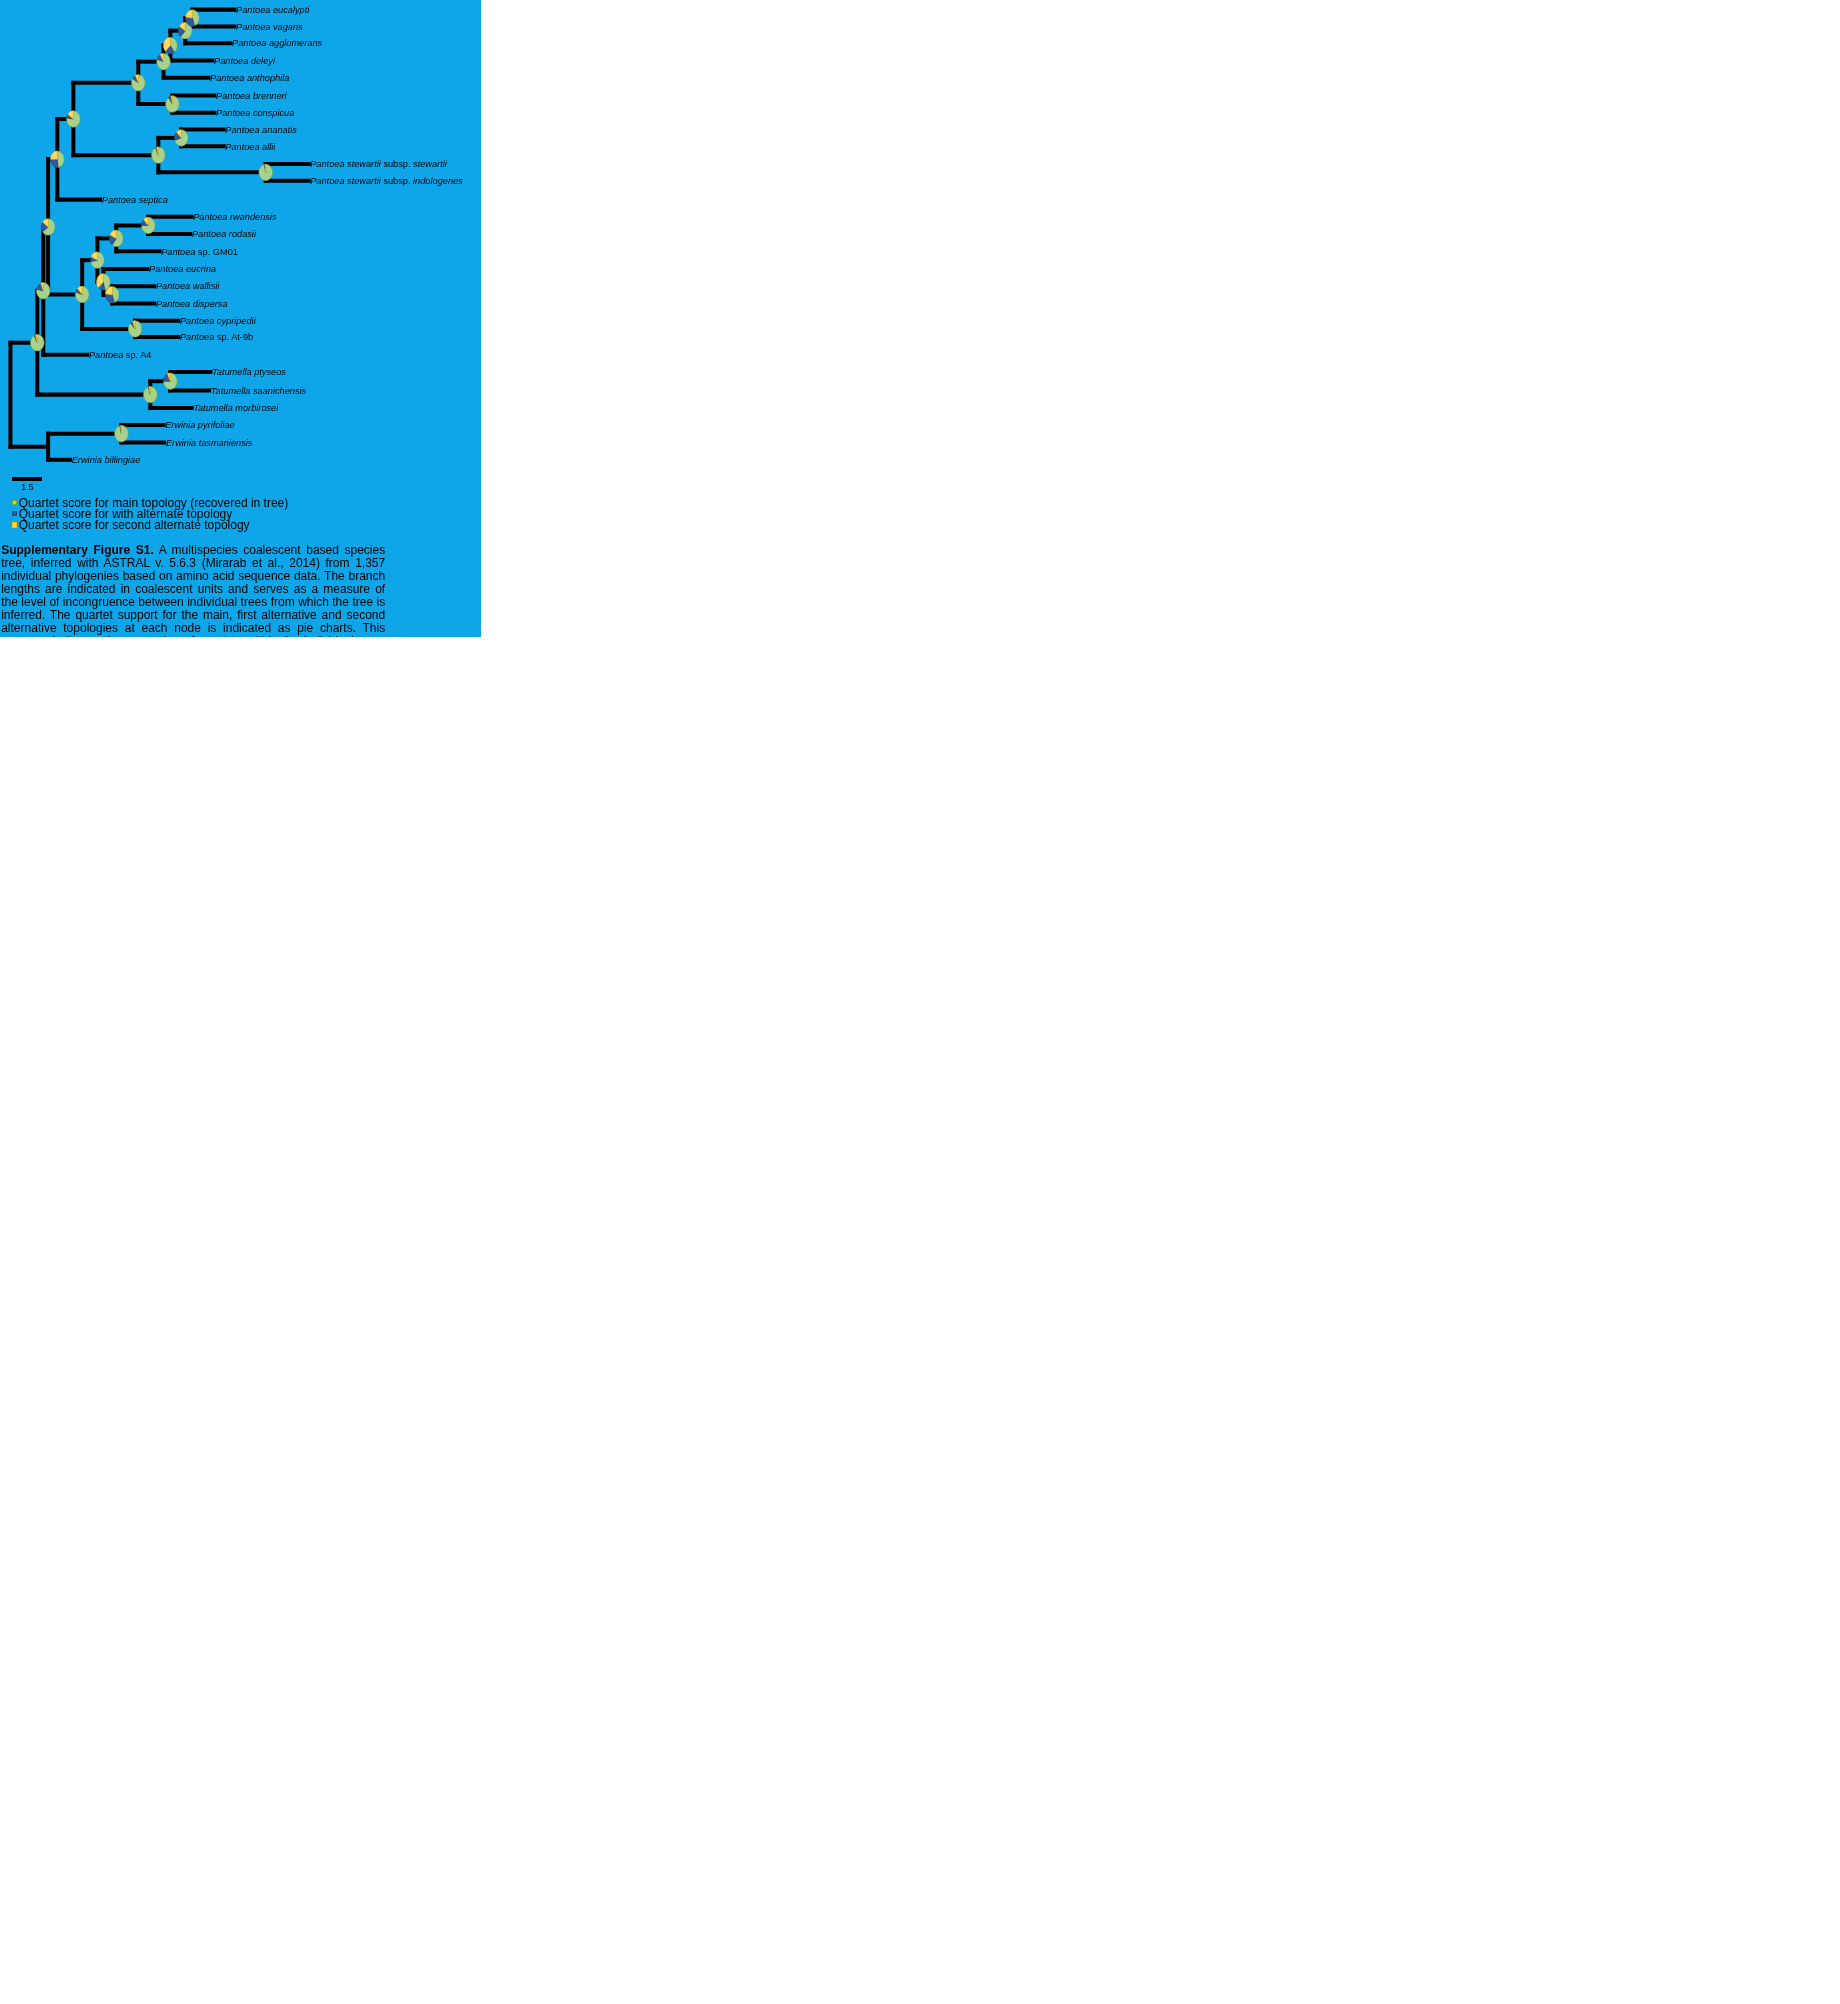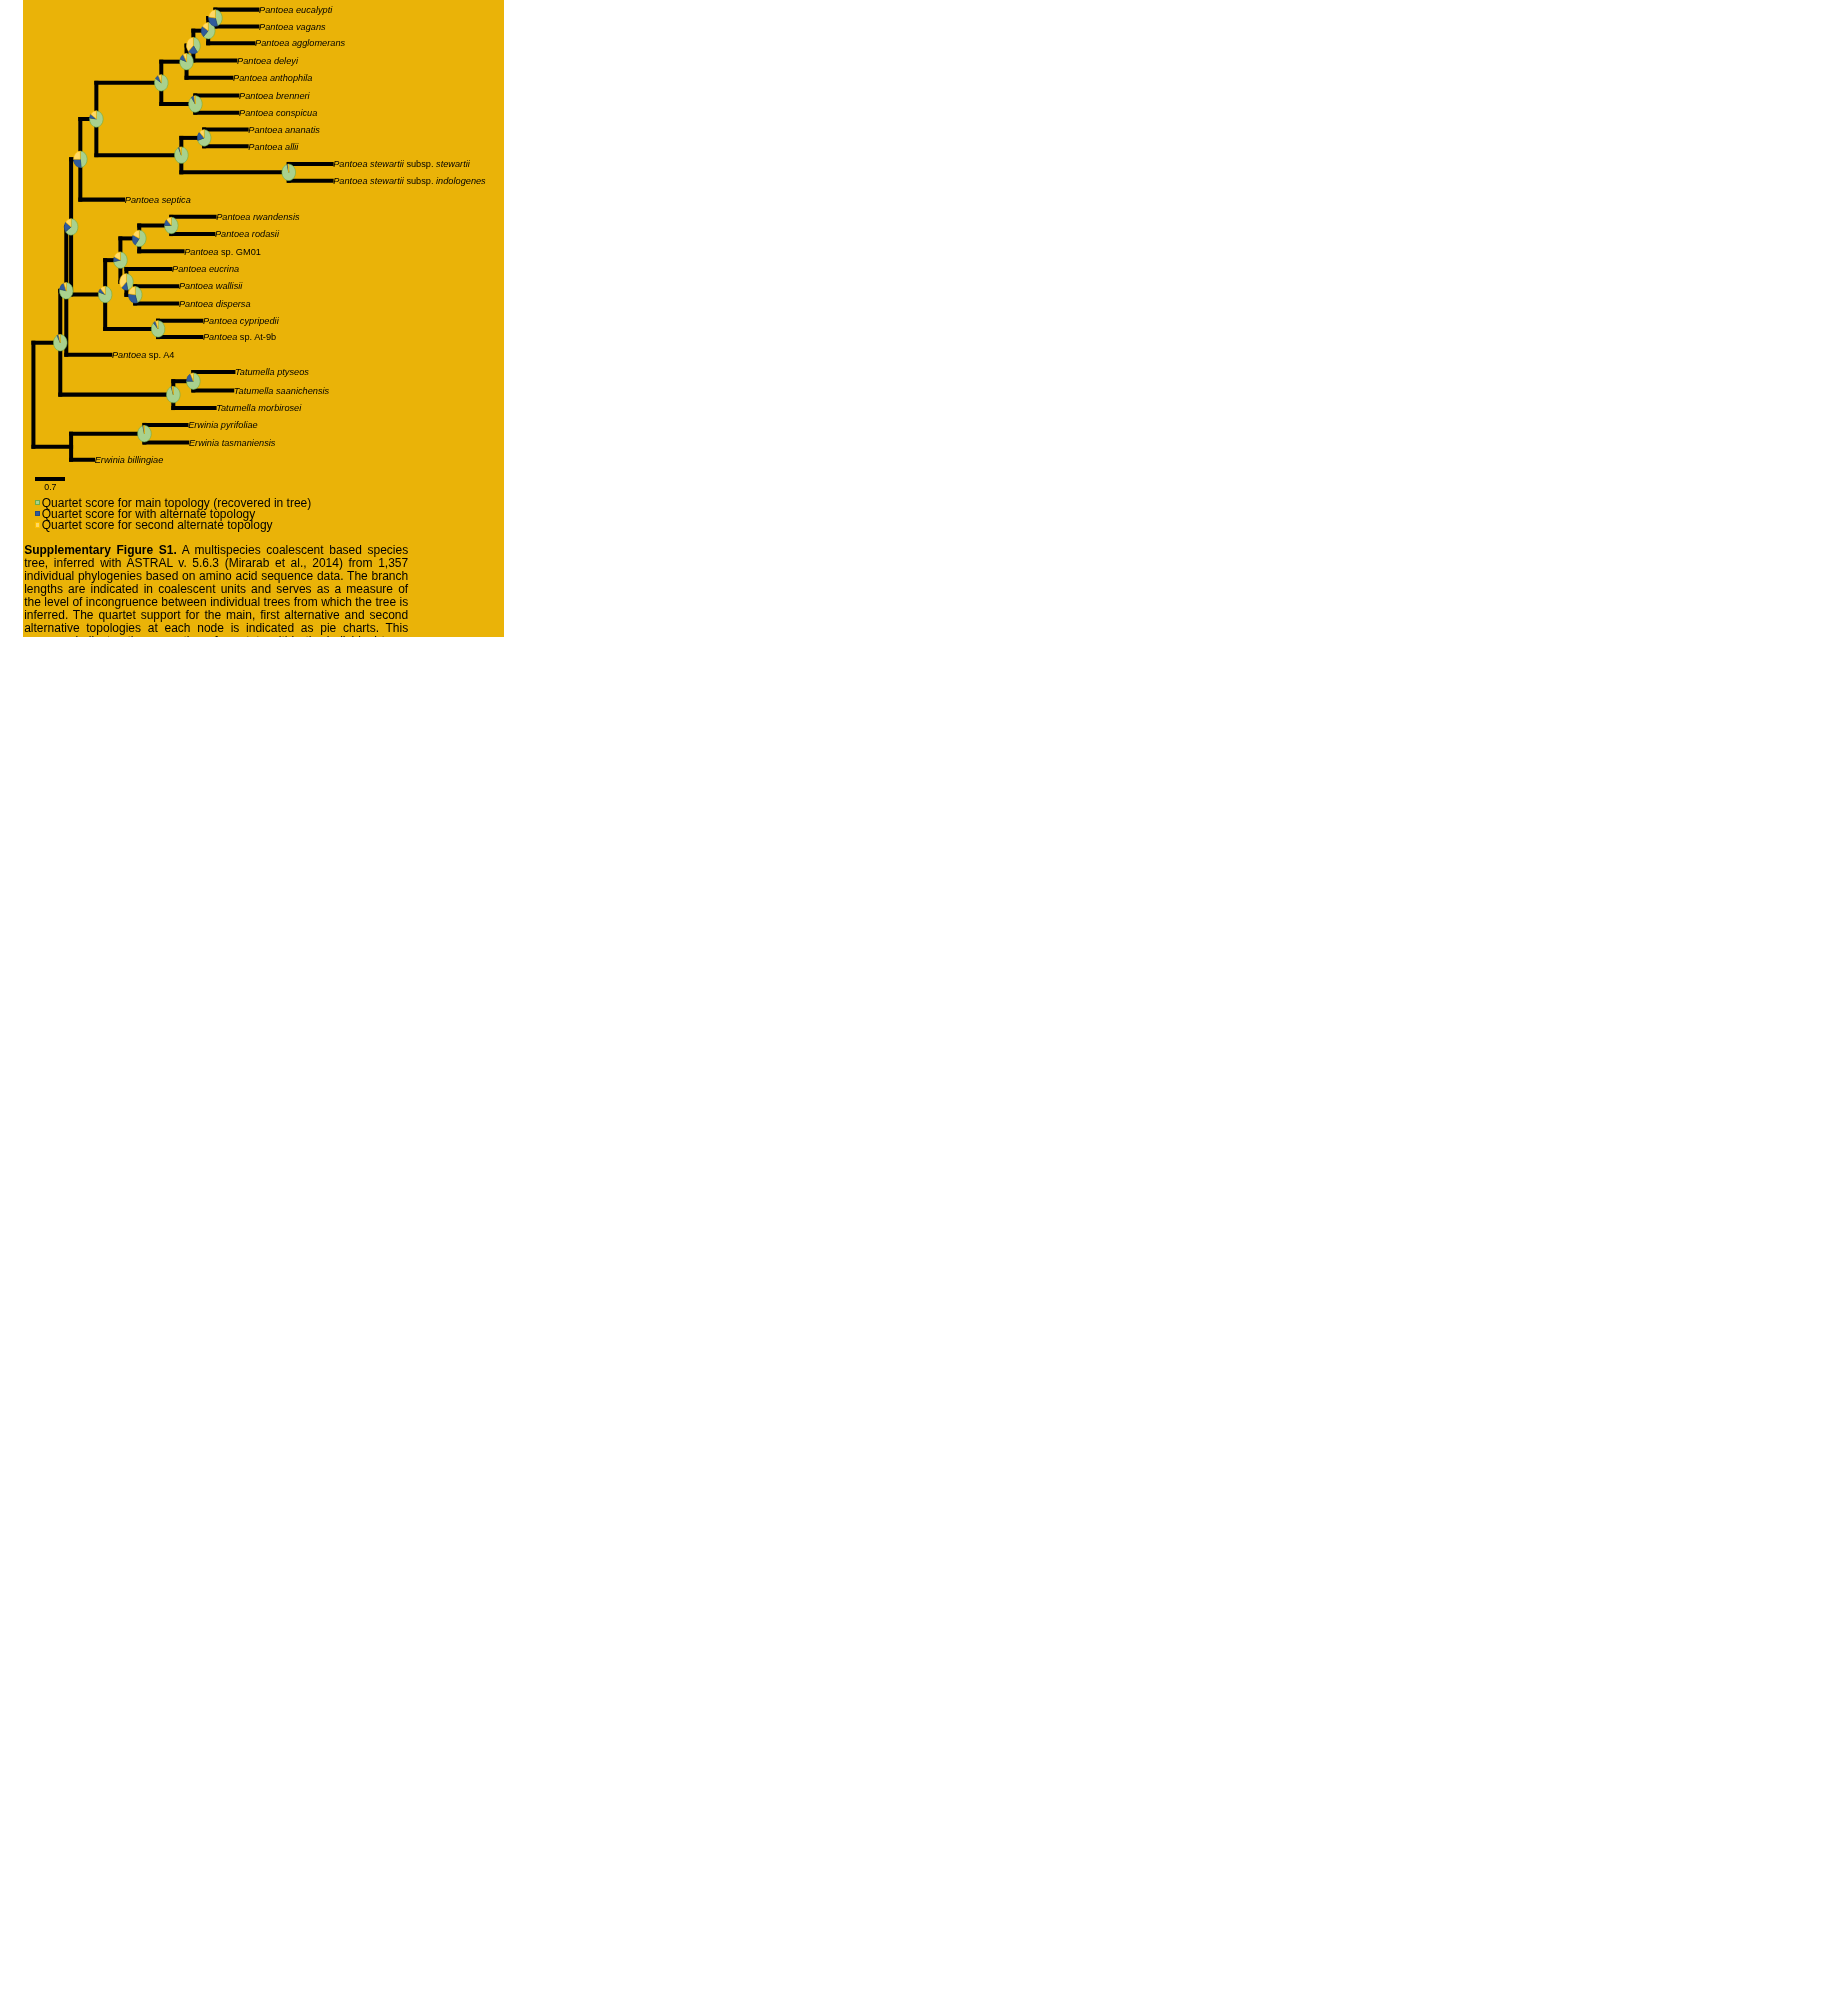--- a/index.html
+++ b/index.html
@@ -1,17 +1,17 @@
 <!DOCTYPE html>
 <html style="font-size:6.4px"><head>
 <meta charset="utf-8">
 <style>
   html,body{margin:0;padding:0;background:#fff;}
   body{font-family:"Liberation Sans",sans-serif;}
-  #page{position:relative;width:481px;height:637px;background:#eab308;overflow:hidden;margin-left:23px;}
+  #page{position:relative;width:481px;height:637px;background:#0ea5e9;overflow:hidden;}
   #tree{position:absolute;left:0;top:0;}
   #tree text{font-family:"Liberation Sans",sans-serif;font-size:23px;fill:#000;}
   #scalebar{position:absolute;left:12.4px;top:477px;width:30px;height:4px;background:#000;}
   #scalebar-label{position:absolute;left:12.4px;top:482px;width:30px;text-align:center;font-size:8.8px;color:#000;}
   #legend{position:absolute;left:11.6px;top:497px;}
   .legend-row{display:flex;align-items:center;height:11.2px;}
   .legend-swatch{width:5.2px;height:5.2px;border-style:solid;border-width:0.6px;box-sizing:border-box;flex:0 0 auto;}
   .legend-label{font-size:12px;color:#000;margin-left:2px;white-space:nowrap;}
   #caption{position:absolute;left:1.2px;top:532px;width:384px;font-size:12px;line-height:13px;color:#000;text-align:justify;}
   #caption b{font-weight:bold;}
@@ -243,21 +243,21 @@
       <text x="222" y="893"><tspan font-style="italic">Pantoea</tspan><tspan font-style="normal"> sp. A4</tspan></text>
       <text x="529" y="936"><tspan font-style="italic">Tatumella ptyseos</tspan></text>
       <text x="526" y="982"><tspan font-style="italic">Tatumella saanichensis</tspan></text>
       <text x="482" y="1026"><tspan font-style="italic">Tatumella morbirosei</tspan></text>
       <text x="412" y="1068"><tspan font-style="italic">Erwinia pyrifoliae</tspan></text>
       <text x="414" y="1112"><tspan font-style="italic">Erwinia tasmaniensis</tspan></text>
       <text x="179" y="1155"><tspan font-style="italic">Erwinia billingiae</tspan></text>
     </svg>
 
   <div id="scalebar"></div>
-  <div id="scalebar-label">0.7</div>
+  <div id="scalebar-label">1.5</div>
 
   <div id="legend">
       <div class="legend-row">
         <span class="legend-swatch" style="background: rgb(169, 209, 142); border-color: rgb(112, 173, 71);"></span>
         <span class="legend-label">Quartet score for main topology (recovered in tree)</span>
       </div>
       <div class="legend-row">
         <span class="legend-swatch" style="background: rgb(47, 91, 156); border-color: rgb(38, 73, 126);"></span>
         <span class="legend-label">Quartet score for with alternate topology</span>
       </div>

